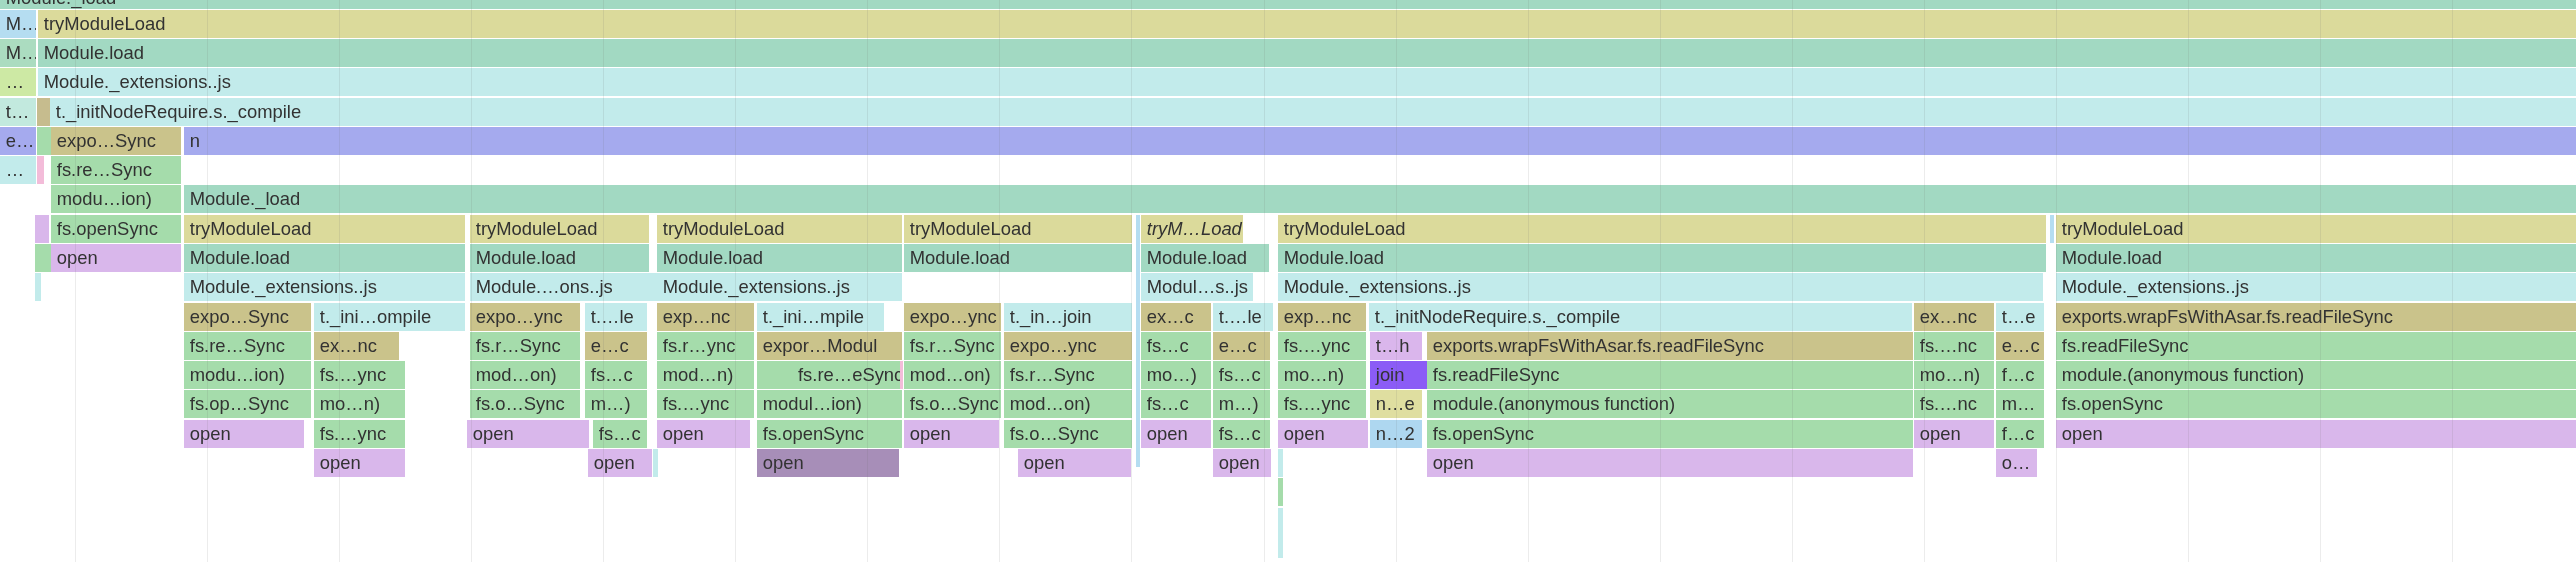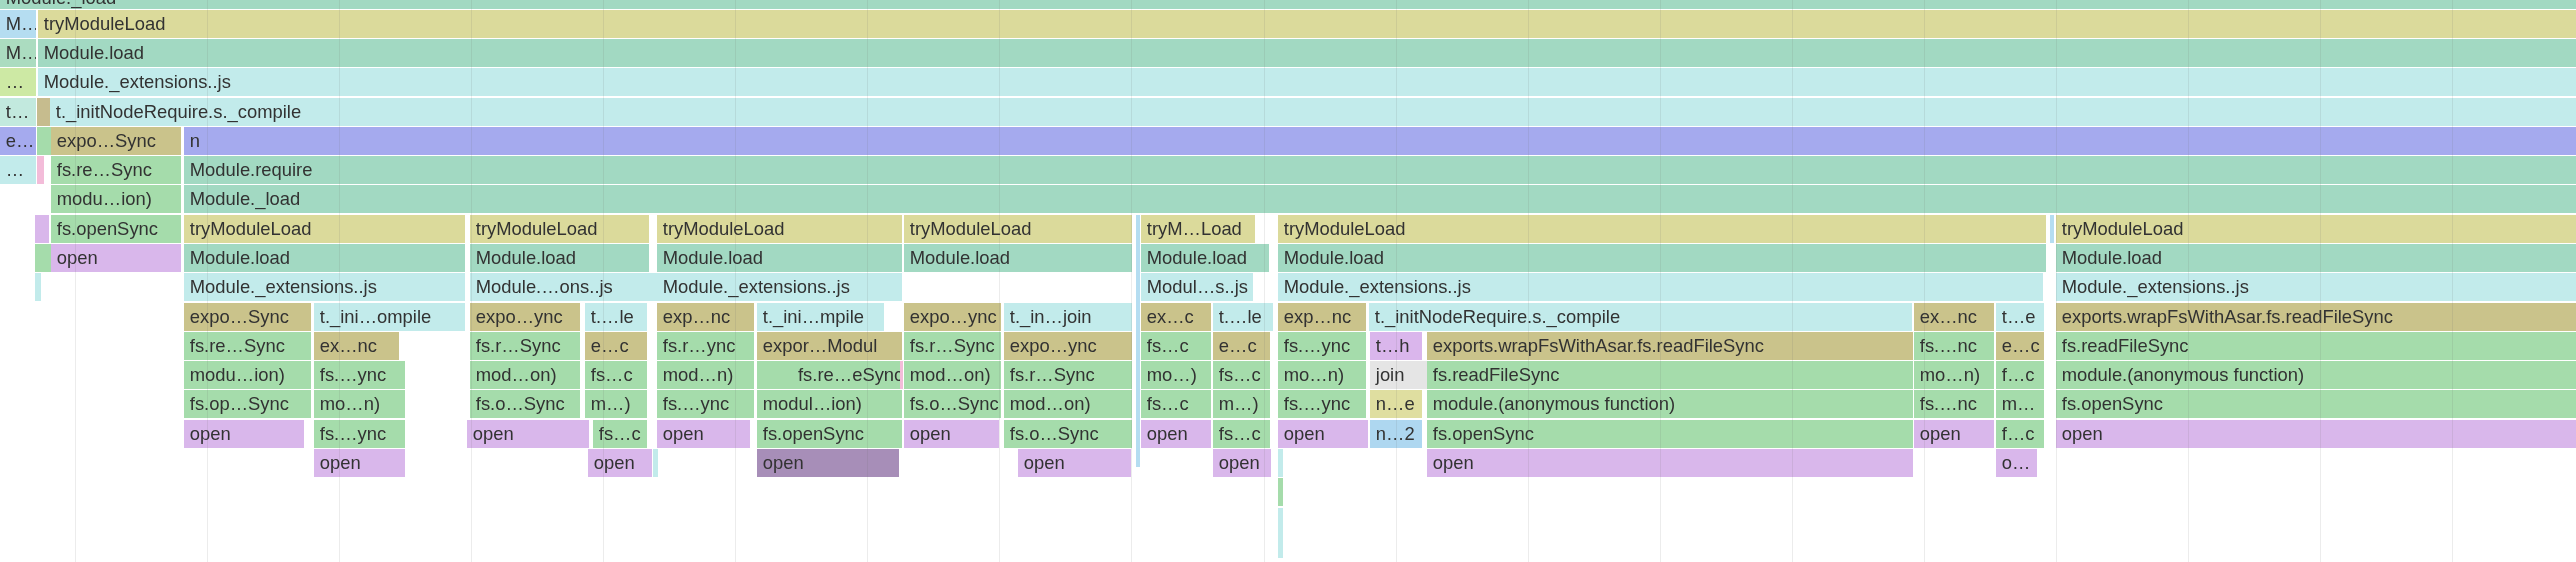--- a/index.html
+++ b/index.html
@@ -45,31 +45,30 @@
     <div class="frame" title="t…" style="left: 0px; top: 98px; width: 36px; background: rgb(194, 233, 222);">t…</div>
     <div class="frame nolabel" style="left: 37px; top: 98px; width: 12.6px; background: rgb(198, 188, 142);"></div>
     <div class="frame" title="t._initNodeRequire.s._compile" style="left: 50px; top: 98px; width: 2526px; background: rgb(194, 235, 235);">t._initNodeRequire.s._compile</div>
     <div class="frame" title="e…" style="left: 0px; top: 127px; width: 36px; background: rgb(165, 170, 238);">e…</div>
     <div class="frame nolabel" style="left: 37px; top: 127px; width: 13.6px; background: rgb(165, 220, 171);"></div>
     <div class="frame" title="expo…Sync" style="left: 51px; top: 127px; width: 130px; background: rgb(202, 195, 139);">expo…Sync</div>
     <div class="frame" title="n" style="left: 184px; top: 127px; width: 2392px; background: rgb(165, 170, 238);">n</div>
     <div class="frame" title="…" style="left: 0px; top: 156px; width: 36px; background: rgb(194, 235, 235);">…</div>
     <div class="frame nolabel" style="left: 37px; top: 156px; width: 6.8px; background: rgb(243, 188, 217);"></div>
     <div class="frame" title="fs.re…Sync" style="left: 51px; top: 156px; width: 130px; background: rgb(165, 220, 171);">fs.re…Sync</div>
-    <div class="frame" title="Module.require" style="left: 184px; top: 156px; width: 2392px; background: rgb(162, 217, 194);">Module.require</div>
     <div class="frame" title="modu…ion)" style="left: 51px; top: 185px; width: 130px; background: rgb(165, 220, 171);">modu…ion)</div>
     <div class="frame" title="Module._load" style="left: 184px; top: 185px; width: 2392px; background: rgb(162, 217, 194);">Module._load</div>
     <div class="frame nolabel" style="left: 35px; top: 215px; width: 13.6px; background: rgb(217, 183, 235);"></div>
     <div class="frame" title="fs.openSync" style="left: 51px; top: 215px; width: 130px; background: rgb(165, 220, 171);">fs.openSync</div>
     <div class="frame" title="tryModuleLoad" style="left: 184px; top: 215px; width: 281px; background: rgb(219, 218, 155);">tryModuleLoad</div>
     <div class="frame" title="tryModuleLoad" style="left: 470px; top: 215px; width: 179px; background: rgb(219, 218, 155);">tryModuleLoad</div>
     <div class="frame" title="tryModuleLoad" style="left: 657px; top: 215px; width: 245px; background: rgb(219, 218, 155);">tryModuleLoad</div>
     <div class="frame" title="tryModuleLoad" style="left: 904px; top: 215px; width: 228px; background: rgb(219, 218, 155);">tryModuleLoad</div>
     <div class="frame nolabel" style="left: 1136px; top: 215px; width: 3.9px; height: 252px; line-height: 252px; background: rgb(181, 221, 241);"></div>
-    <div class="frame" title="tryM…Load" style="left: 1141px; top: 215px; width: 114px; background: rgb(219, 218, 155);">tryM…Load</div>
+    <div class="frame" title="tryM…Load" style="left: 1141px; top: 215px; width: 102px; background: rgb(219, 218, 155); font-style: italic;">tryM…Load</div>
     <div class="frame" title="tryModuleLoad" style="left: 1278px; top: 215px; width: 768px; background: rgb(219, 218, 155);">tryModuleLoad</div>
     <div class="frame nolabel" style="left: 2050px; top: 215px; width: 3.9px; background: rgb(181, 221, 241);"></div>
     <div class="frame" title="tryModuleLoad" style="left: 2056px; top: 215px; width: 520px; background: rgb(219, 218, 155);">tryModuleLoad</div>
     <div class="frame nolabel" style="left: 35px; top: 244px; width: 15.5px; background: rgb(165, 220, 171);"></div>
     <div class="frame" title="open" style="left: 51px; top: 244px; width: 130px; background: rgb(217, 183, 235);">open</div>
     <div class="frame" title="Module.load" style="left: 184px; top: 244px; width: 281px; background: rgb(162, 217, 194);">Module.load</div>
     <div class="frame" title="Module.load" style="left: 470px; top: 244px; width: 179px; background: rgb(162, 217, 194);">Module.load</div>
     <div class="frame" title="Module.load" style="left: 657px; top: 244px; width: 245px; background: rgb(162, 217, 194);">Module.load</div>
     <div class="frame" title="Module.load" style="left: 904px; top: 244px; width: 228px; background: rgb(162, 217, 194);">Module.load</div>
     <div class="frame" title="Module.load" style="left: 1141px; top: 244px; width: 128px; background: rgb(162, 217, 194);">Module.load</div>
@@ -118,21 +117,21 @@
     <div class="frame" title="mod…on)" style="left: 470px; top: 361px; width: 110px; background: rgb(165, 220, 171);">mod…on)</div>
     <div class="frame" title="fs…c" style="left: 585px; top: 361px; width: 62px; background: rgb(165, 220, 171);">fs…c</div>
     <div class="frame" title="mod…n)" style="left: 657px; top: 361px; width: 97px; background: rgb(165, 220, 171);">mod…n)</div>
     <div class="frame" title="fs.re…eSync" style="left: 757px; top: 361px; width: 145px; background: rgb(165, 220, 171); padding-left: 41px;">fs.re…eSync</div>
     <div class="frame nolabel" style="left: 900px; top: 361px; width: 2.9px; background: rgb(243, 188, 217);"></div>
     <div class="frame" title="mod…on)" style="left: 904px; top: 361px; width: 97px; background: rgb(165, 220, 171);">mod…on)</div>
     <div class="frame" title="fs.r…Sync" style="left: 1004px; top: 361px; width: 128px; background: rgb(165, 220, 171);">fs.r…Sync</div>
     <div class="frame" title="mo…)" style="left: 1141px; top: 361px; width: 70px; background: rgb(165, 220, 171);">mo…)</div>
     <div class="frame" title="fs…c" style="left: 1213px; top: 361px; width: 57px; background: rgb(165, 220, 171);">fs…c</div>
     <div class="frame" title="mo…n)" style="left: 1278px; top: 361px; width: 88px; background: rgb(165, 220, 171);">mo…n)</div>
-    <div class="frame" title="join" style="left: 1370px; top: 361px; width: 60px; background: #e5e5e5;">join</div>
+    <div class="frame" title="join" style="left: 1370px; top: 361px; width: 60px; background: #8b5cf6;">join</div>
     <div class="frame" title="fs.readFileSync" style="left: 1427px; top: 361px; width: 486px; background: rgb(165, 220, 171);">fs.readFileSync</div>
     <div class="frame" title="mo…n)" style="left: 1914px; top: 361px; width: 80px; background: rgb(165, 220, 171);">mo…n)</div>
     <div class="frame" title="f…c" style="left: 1996px; top: 361px; width: 48px; background: rgb(165, 220, 171);">f…c</div>
     <div class="frame" title="module.(anonymous function)" style="left: 2056px; top: 361px; width: 520px; background: rgb(165, 220, 171);">module.(anonymous function)</div>
     <div class="frame" title="fs.op…Sync" style="left: 184px; top: 390px; width: 127px; background: rgb(165, 220, 171);">fs.op…Sync</div>
     <div class="frame" title="mo…n)" style="left: 314px; top: 390px; width: 91px; background: rgb(165, 220, 171);">mo…n)</div>
     <div class="frame" title="fs.o…Sync" style="left: 470px; top: 390px; width: 110px; background: rgb(165, 220, 171);">fs.o…Sync</div>
     <div class="frame" title="m…)" style="left: 585px; top: 390px; width: 62px; background: rgb(165, 220, 171);">m…)</div>
     <div class="frame" title="fs.…ync" style="left: 657px; top: 390px; width: 97px; background: rgb(165, 220, 171);">fs.…ync</div>
     <div class="frame" title="modul…ion)" style="left: 757px; top: 390px; width: 145px; background: rgb(165, 220, 171);">modul…ion)</div>

